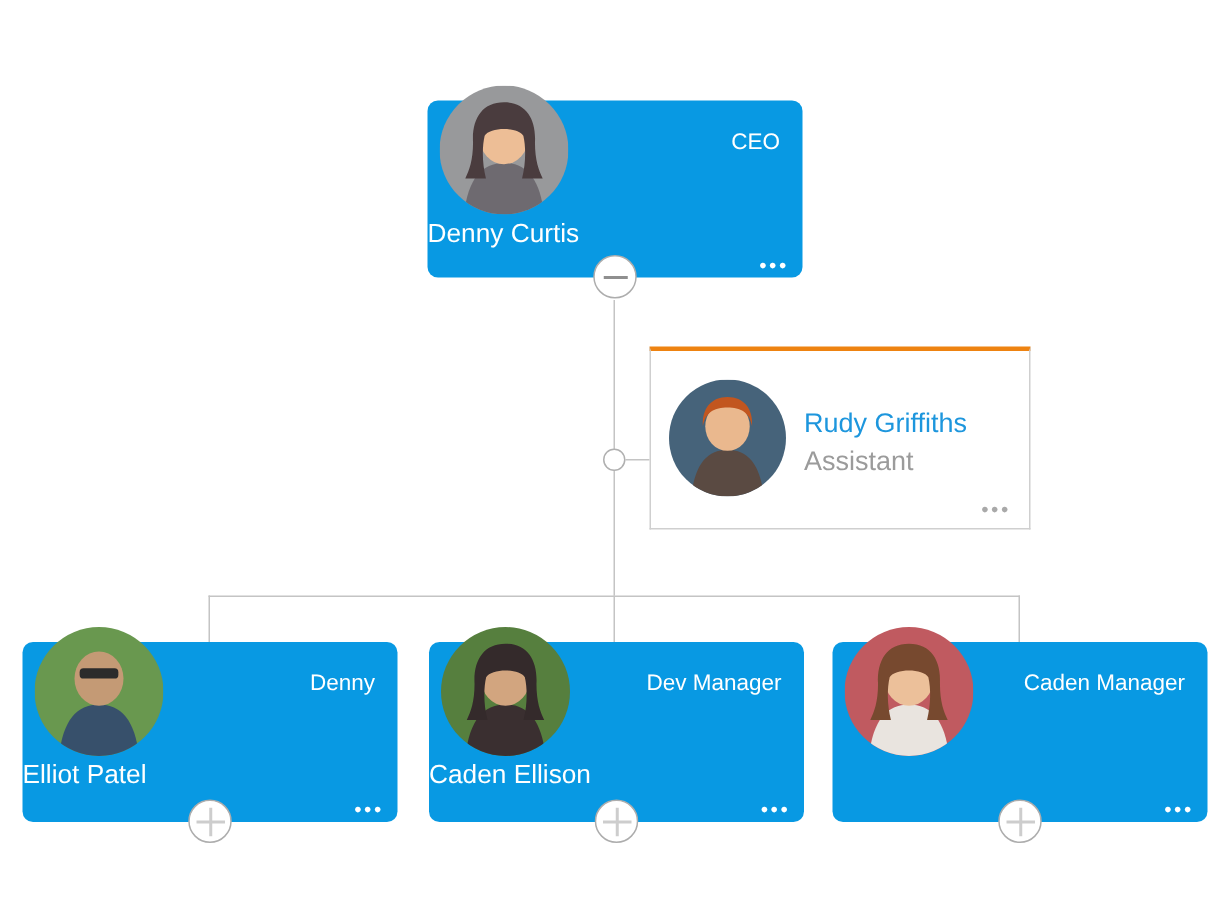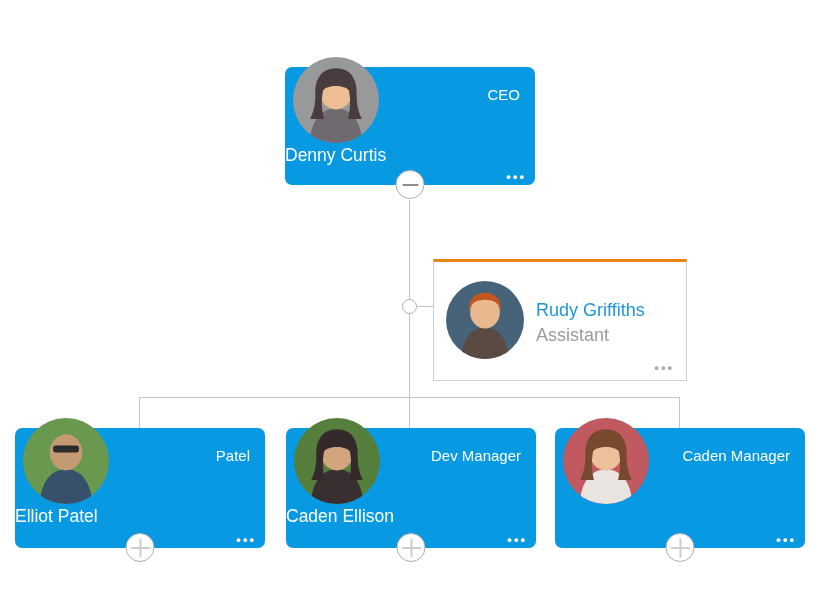--- a/index.html
+++ b/index.html
@@ -74,21 +74,21 @@
   </svg>
 </div>
     <div class="role">CEO</div>
     <div class="name">Denny Curtis</div>
     <div class="more">•••</div>
     <div class="toggle collapse">
       <span class="bar-h"></span>
     </div>
   </div>
 
-  <div class="node assistant" style="left:433px;top:259px">
+  <div class="node assistant" style="left:433px;top:231px">
     <div class="avatar hair-short" style="--av-bg: #46637a; --av-hair: #c2561f; --av-skin: #eab88e; --av-shirt: #5a4a42;">
   <svg viewBox="0 0 100 100" preserveAspectRatio="none" aria-hidden="true">
     <rect width="100" height="100" fill="var(--av-bg)"></rect>
     <path d="M50 60 C33 60 22 72 19 100 L81 100 C78 72 67 60 50 60Z" fill="var(--av-shirt)"></path>
     <ellipse cx="50" cy="40" rx="19" ry="21" fill="var(--av-skin)"></ellipse>
     <path class="hair short" d="M50 15 C36 15 28 25 29 40 C31 28 39 24 50 24 C61 24 69 28 71 40 C72 25 64 15 50 15Z"></path>
     <path class="hair long" d="M50 13 C33 13 25 26 26 44 C26 58 23 66 20 72 L36 72 C33 60 33 48 35 39 C39 32 61 32 65 39 C67 48 67 60 64 72 L80 72 C77 66 74 58 74 44 C75 26 67 13 50 13Z"></path>
     <rect class="glasses" x="35" y="32" width="30" height="8" rx="3" fill="#2b2b2b"></rect>
   </svg>
 </div>
@@ -101,21 +101,21 @@
     <div class="avatar hair-bald" style="--av-bg: #69984f; --av-hair: transparent; --av-skin: #c49a75; --av-shirt: #37506b;">
   <svg viewBox="0 0 100 100" preserveAspectRatio="none" aria-hidden="true">
     <rect width="100" height="100" fill="var(--av-bg)"></rect>
     <path d="M50 60 C33 60 22 72 19 100 L81 100 C78 72 67 60 50 60Z" fill="var(--av-shirt)"></path>
     <ellipse cx="50" cy="40" rx="19" ry="21" fill="var(--av-skin)"></ellipse>
     <path class="hair short" d="M50 15 C36 15 28 25 29 40 C31 28 39 24 50 24 C61 24 69 28 71 40 C72 25 64 15 50 15Z"></path>
     <path class="hair long" d="M50 13 C33 13 25 26 26 44 C26 58 23 66 20 72 L36 72 C33 60 33 48 35 39 C39 32 61 32 65 39 C67 48 67 60 64 72 L80 72 C77 66 74 58 74 44 C75 26 67 13 50 13Z"></path>
     <rect class="glasses" x="35" y="32" width="30" height="8" rx="3" fill="#2b2b2b"></rect>
   </svg>
 </div>
-    <div class="role">Patel</div>
+    <div class="role">Denny</div>
     <div class="name">Elliot Patel</div>
     <div class="more">•••</div>
     <div class="toggle expand">
       <span class="bar-h"></span>
       <span class="bar-v"></span>
     </div>
   </div>
 
   <div class="node blue child" style="left:286px;top:428px">
     <div class="avatar hair-long" style="--av-bg: #567f3e; --av-hair: #342a2b; --av-skin: #d2a57f; --av-shirt: #3a2f30;">

